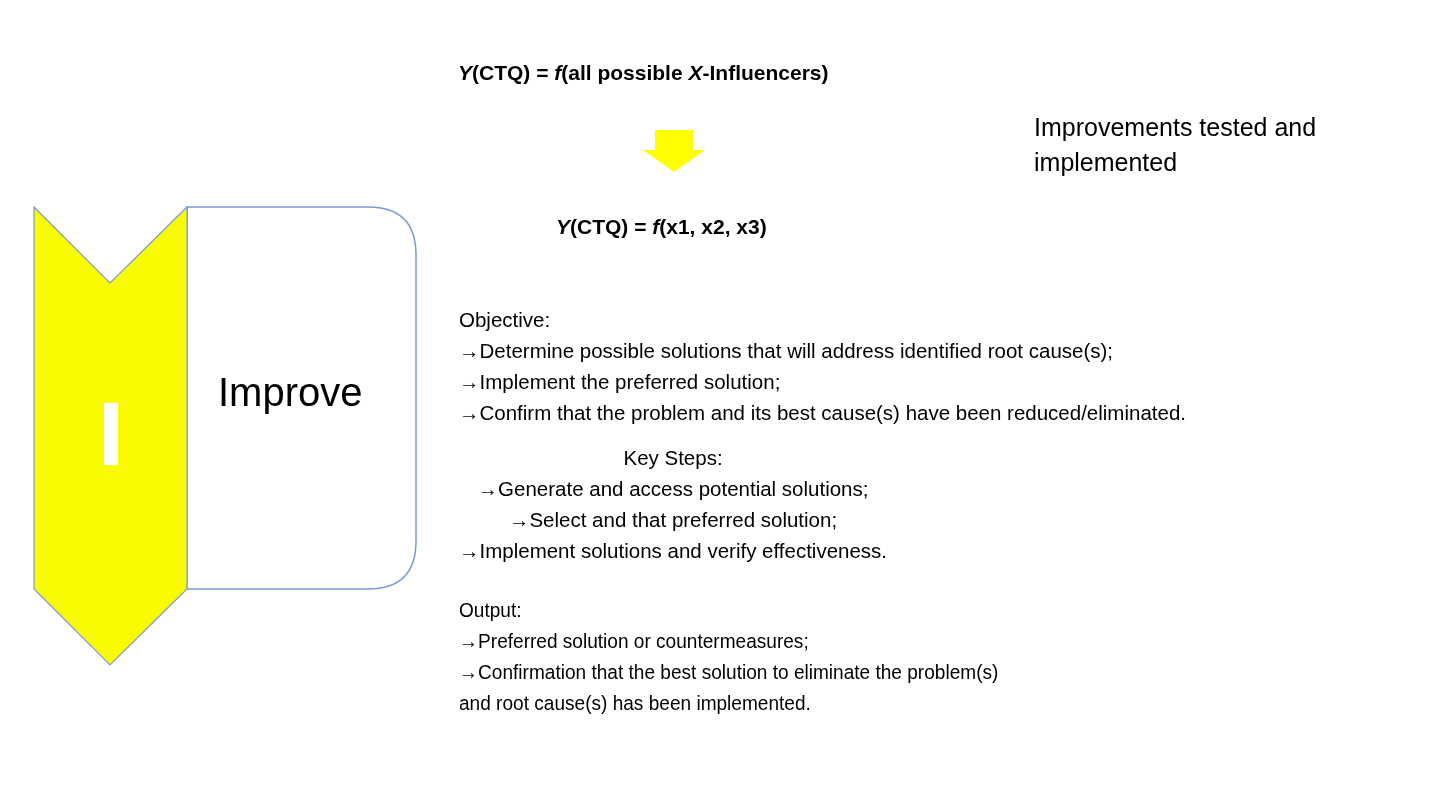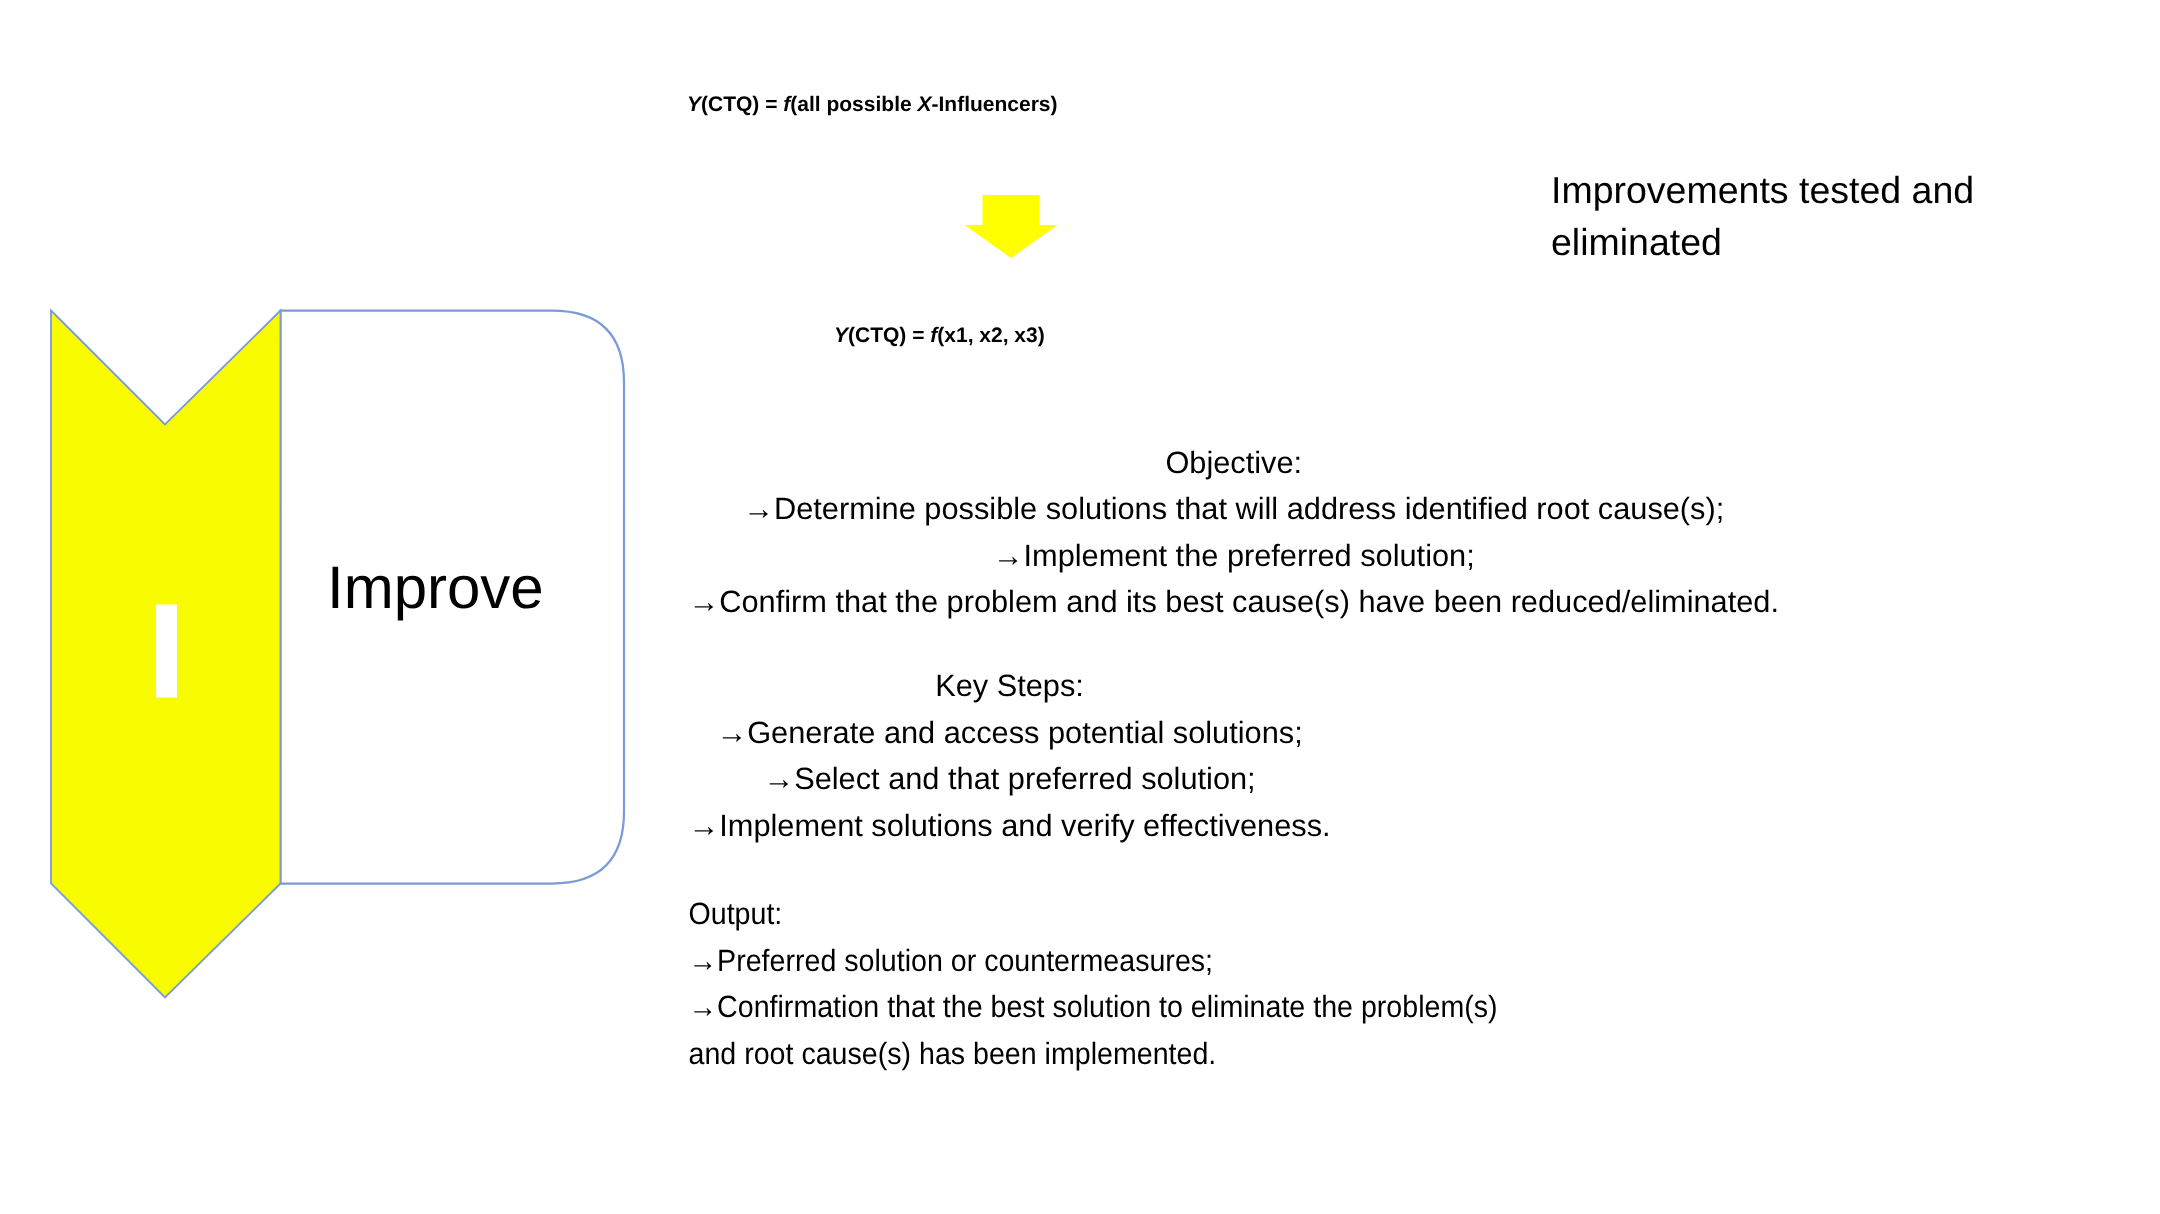--- a/index.html
+++ b/index.html
@@ -1,31 +1,31 @@
 <!DOCTYPE html>
 <html><head>
   <meta charset="utf-8">
   <style>
     html, body { margin: 0; padding: 0; }
     body {
       width: 1440px; height: 809px; background: #ffffff; position: relative; overflow: hidden;
       font-family: "Liberation Sans", "DejaVu Sans", sans-serif; color: #000;
     }
     .abs { position: absolute; }
-    .formula { font-weight: bold; font-size: 14px; white-space: nowrap; }
+    .formula { font-weight: bold; font-size: 21px; white-space: nowrap; }
     .formula i { font-style: italic; }
     #formula-top { left: 458px; top: 61px; }
     #formula-bottom { left: 556px; top: 215px; }
     #down-arrow { left: 643px; top: 130px; width: 62px; height: 42px; }
     #side-note { left: 1034px; top: 110px; font-size: 25px; line-height: 35px; width: 340px; }
     #phase-graphic { left: 30px; top: 203px; width: 392px; height: 468px; }
     #phase-letter { left: 104px; top: 403px; width: 14px; height: 62px; background: #fff; }
     #phase-name { left: 218px; top: 370px; font-size: 40px; white-space: nowrap; }
     .section { left: 459px; font-size: 20.5px; line-height: 31px; white-space: nowrap; }
-    #sec-objective { top: 293px; text-align: center; }
+    #sec-objective { top: 304px; }
     #sec-keysteps { top: 442px; text-align: center; }
     #sec-output { top: 594px; }
     #sec-output .line { transform-origin: left center; transform: scaleX(0.93); }
     .line { display: block; }
   </style>
 </head>
 <body>
 
 <div id="formula-top" class="abs formula">
   <i>Y</i><span>(CTQ) = </span><i>f</i><span>(all possible </span><i>X</i><span>-Influencers)</span>
@@ -34,21 +34,21 @@
 <svg id="down-arrow" class="abs" viewBox="0 0 62 42">
   <polygon points="12,0 50,0 50,20 62,20 31,42 0,20 12,20" fill="#ffff00"></polygon>
 </svg>
 
 <div id="formula-bottom" class="abs formula">
   <i>Y</i><span>(CTQ) = </span><i>f</i><span>(x1, x2, x3)</span>
 </div>
 
 <div id="side-note" class="abs">
   <span class="line">Improvements tested and</span>
-  <span class="line">eliminated</span>
+  <span class="line">implemented</span>
 </div>
 
 <svg id="phase-graphic" class="abs" viewBox="0 0 392 468">
   <path d="M157,4 L338,4 Q386,4 386,52 L386,338 Q386,386 338,386 L157,386 Z" fill="#ffffff" stroke="#7a9bd6" stroke-width="1.5"></path>
   <polygon points="4,4 80,80 157,4 157,386 80,462 4,386" fill="#f9fb00" stroke="#7a9bd6" stroke-width="1.2"></polygon>
 </svg>
 <div id="phase-letter" class="abs" title="I"></div>
 <div id="phase-name" class="abs">Improve</div>
 
 <div id="sec-objective" class="abs section">

